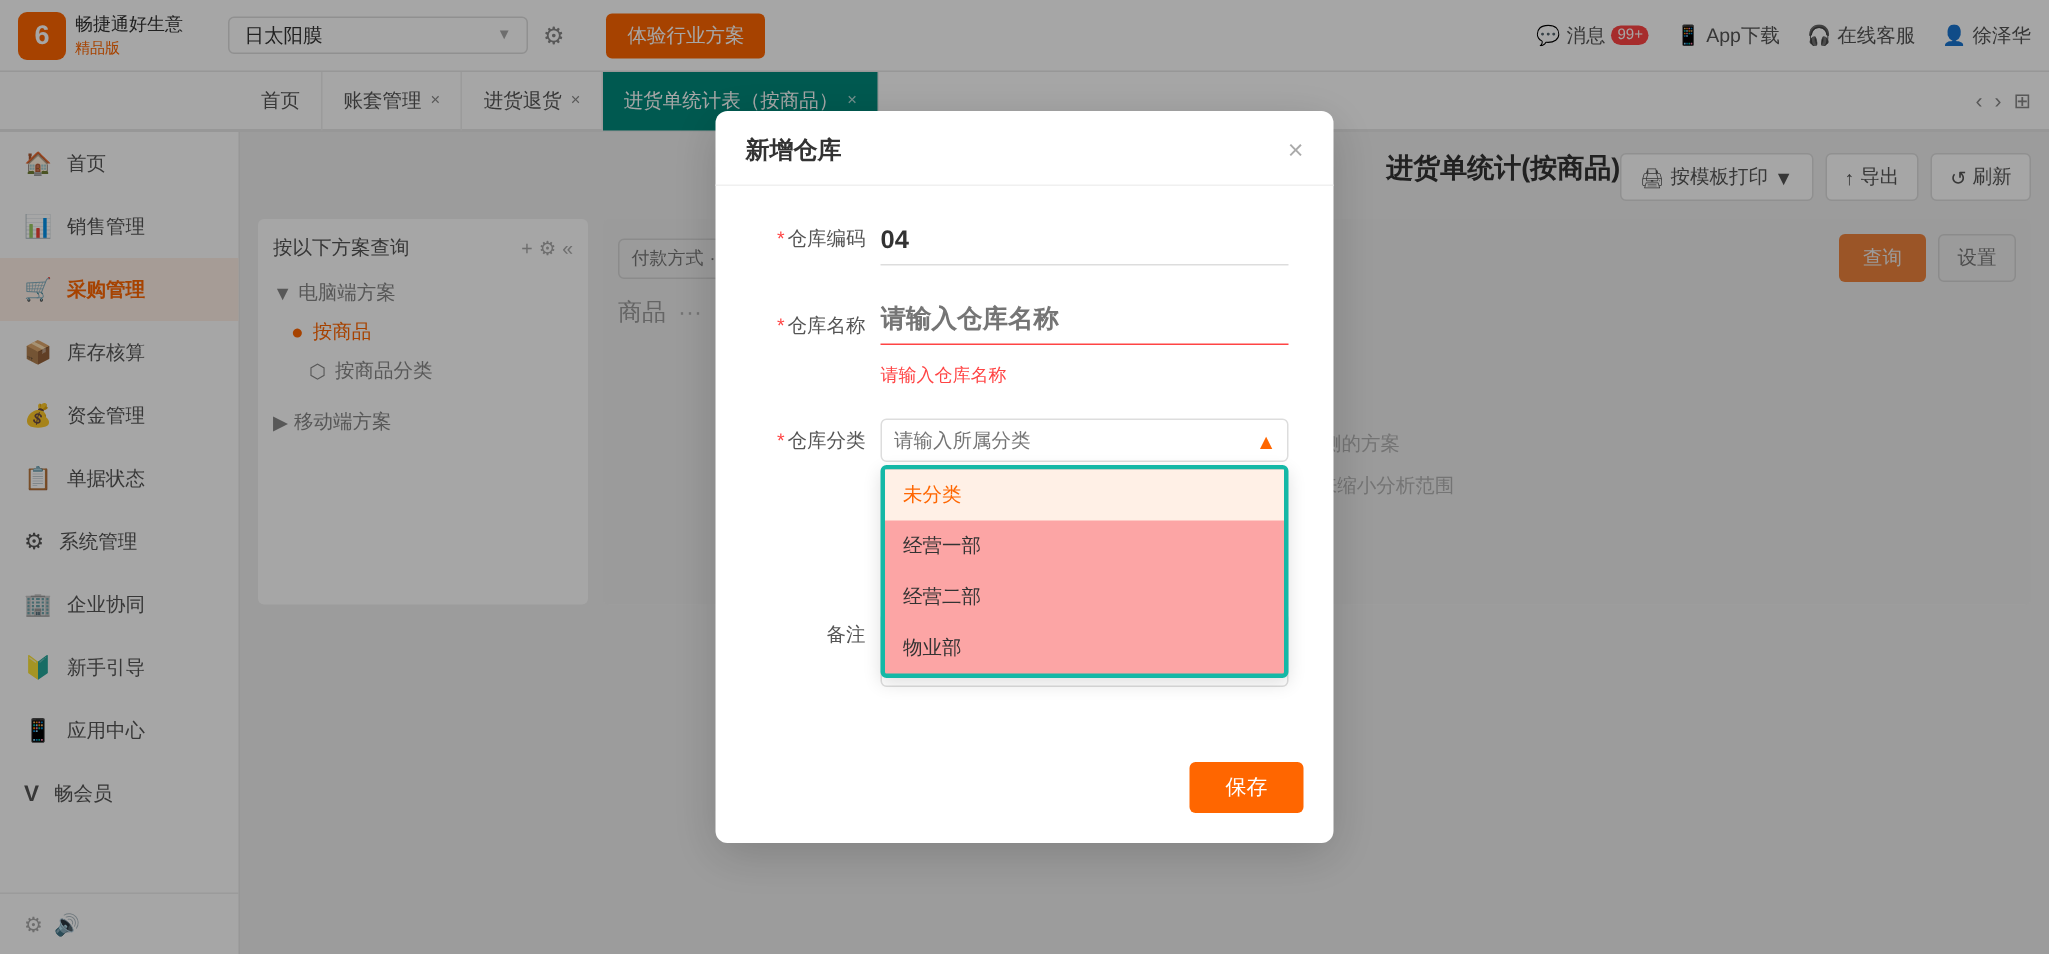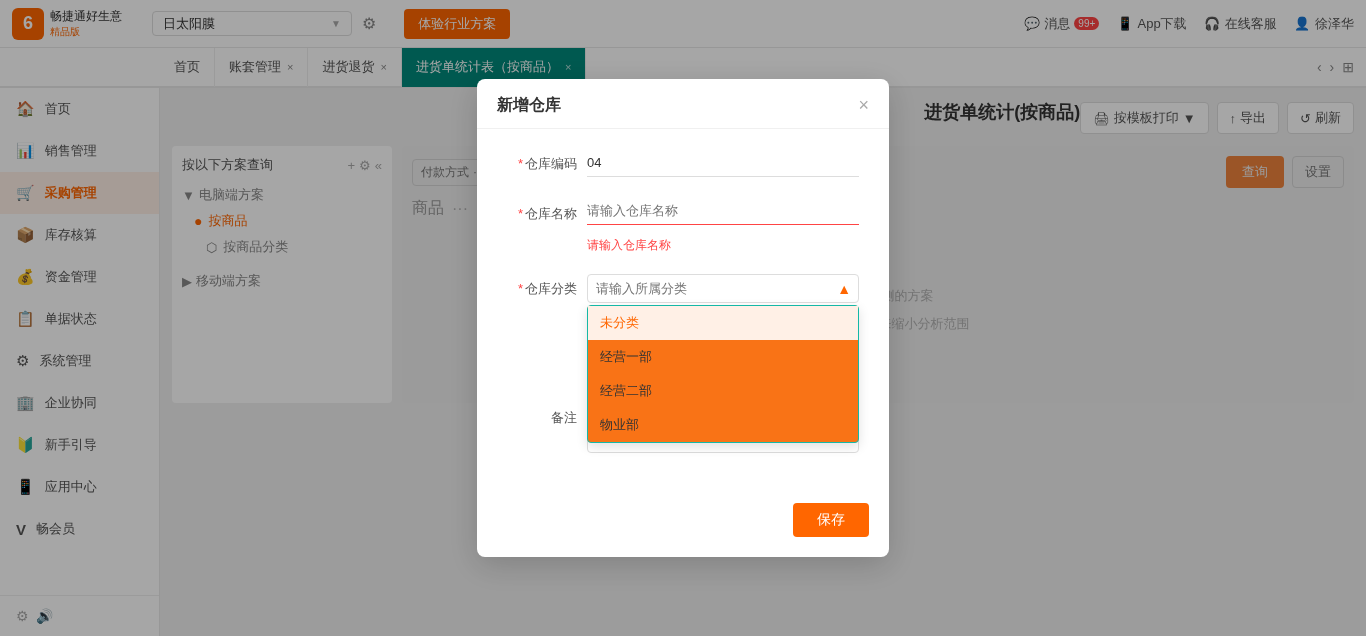--- a/index.html
+++ b/index.html
@@ -158,21 +158,21 @@
       padding: 16px 20px 12px; border-bottom: 1px solid #f0f0f0;
     }
     .dialog-title { font-size: 16px; font-weight: bold; color: #333; }
     .dialog-close { color: #aaa; cursor: pointer; font-size: 18px; }
     .dialog-body { padding: 20px 30px; }
     .form-row { margin-bottom: 20px; display: flex; align-items: flex-start; gap: 10px; position: relative; }
     .form-label { width: 70px; text-align: right; color: #555; font-size: 13px; padding-top: 6px; flex-shrink: 0; }
     .form-label .required { color: #ff4444; margin-right: 2px; }
     .form-input {
       flex: 1; border: none; border-bottom: 1px solid #ddd; padding: 6px 0;
-      font-size: 13px; color: #333; outline: none;
+      font-size: 17px; color: #333; outline: none; font-weight: bold;
     }
     .form-input.error { border-bottom-color: #ff4444; }
     .form-textarea {
       flex: 1; border: 1px solid #ddd; border-radius: 4px; padding: 6px 8px;
       font-size: 13px; color: #333; outline: none; resize: none; height: 50px;
     }
     .dialog-footer { display: flex; justify-content: flex-end; padding: 10px 20px 20px; gap: 10px; }
     .btn-save { background: #ff6600; color: #fff; border: none; border-radius: 4px; padding: 8px 24px; cursor: pointer; font-size: 14px; }
 
     
@@ -181,21 +181,21 @@
       width: 100%; border: 1px solid #ddd; border-radius: 4px;
       padding: 6px 30px 6px 8px; font-size: 13px; color: #333; outline: none;
       background: #fff; cursor: pointer;
     }
     .form-select-arrow {
       position: absolute; right: 8px; top: 50%; transform: translateY(-50%);
       color: #ff6600; font-size: 14px; cursor: pointer;
     }
     .dropdown-list {
       position: absolute; top: 100%; left: 0; right: 0;
-      background: #f97316; border: 1px solid #14b8a6; border-radius: 4px;
+      background: #fca5a5; border: 3px solid #14b8a6; border-radius: 4px;
       box-shadow: 0 4px 12px rgba(0,0,0,0.12); z-index: 300; margin-top: 2px;
     }
     .dropdown-option {
       padding: 8px 12px; cursor: pointer; color: #333; font-size: 13px;
     }
     .dropdown-option.selected { background: #fff0e6; color: #ff6600; }
 
     
     .content-flex { display: flex; }
 

